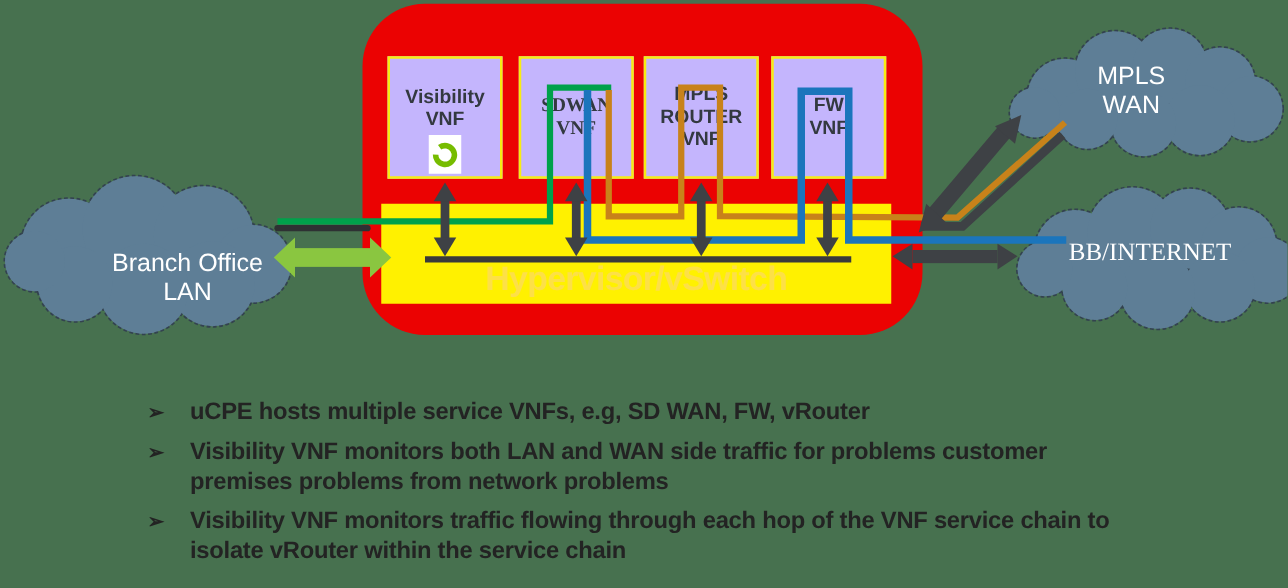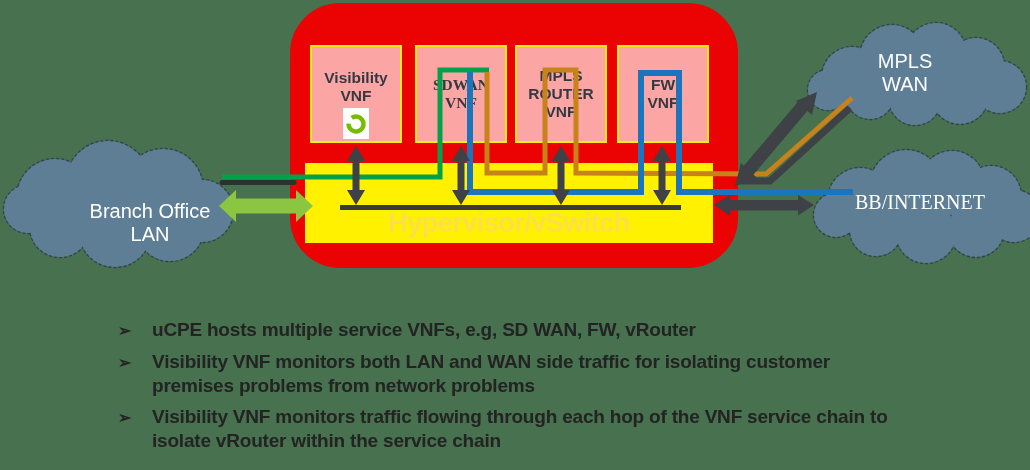--- a/index.html
+++ b/index.html
@@ -11,21 +11,21 @@
   
   .ucpe{position:absolute;left:290px;top:3px;width:448px;height:265px;
         background:#EB0202;border-radius:50px;z-index:2;}
 
   
   .hyp{position:absolute;left:305px;top:163px;width:408px;height:80px;background:#FFF100;z-index:3;}
   .hyp-label{position:absolute;left:305px;top:208px;width:408px;text-align:center;
              font-weight:bold;font-size:27px;color:#fde047;z-index:4;letter-spacing:-0.5px;}
 
   
-  .vnf{position:absolute;top:45px;height:98px;width:92px;background:#fca5a5;
+  .vnf{position:absolute;top:45px;height:98px;width:92px;background:#c4b5fd;
        border:2px solid #F7EC13;box-sizing:border-box;z-index:3;
        display:flex;flex-direction:column;align-items:center;justify-content:center;
        font-weight:bold;font-size:15.5px;line-height:18px;color:#333940;text-align:center;}
   .vnf--visibility{left:310px;justify-content:flex-start;padding-top:22px;}
   .vnf--sdwan{left:415px;font-family:Liberation Serif, serif;}
   .vnf--mpls{left:515px;}
   .vnf--fw{left:617px;}
   .vnf-logo{margin-top:3px;width:26px;height:31px;background:#ffffff;
             display:flex;align-items:center;justify-content:center;}
 
@@ -215,21 +215,21 @@
   <div class="bullets">
     <div class="bullet">
       <span class="marker">➢</span>
       <span class="lines">
         <div>uCPE hosts multiple service VNFs, e.g, SD WAN, FW, vRouter</div>
       </span>
     </div>
     <div class="bullet">
       <span class="marker">➢</span>
       <span class="lines">
-        <div>Visibility VNF monitors both LAN and WAN side traffic for isolating customer</div>
+        <div>Visibility VNF monitors both LAN and WAN side traffic for problems customer</div>
         <div>premises problems from network problems</div>
       </span>
     </div>
     <div class="bullet">
       <span class="marker">➢</span>
       <span class="lines">
         <div>Visibility VNF monitors traffic flowing through each hop of the VNF service chain to</div>
         <div>isolate vRouter within the service chain</div>
       </span>
     </div>

